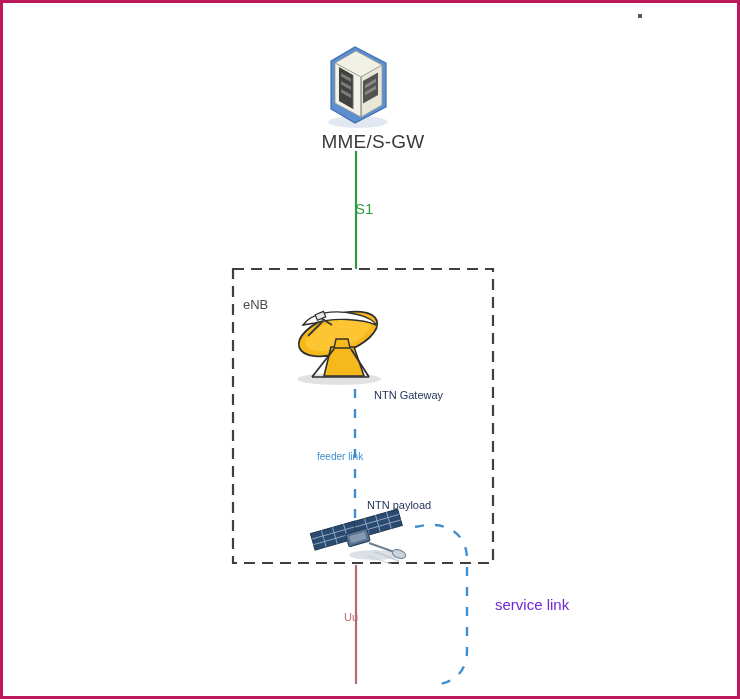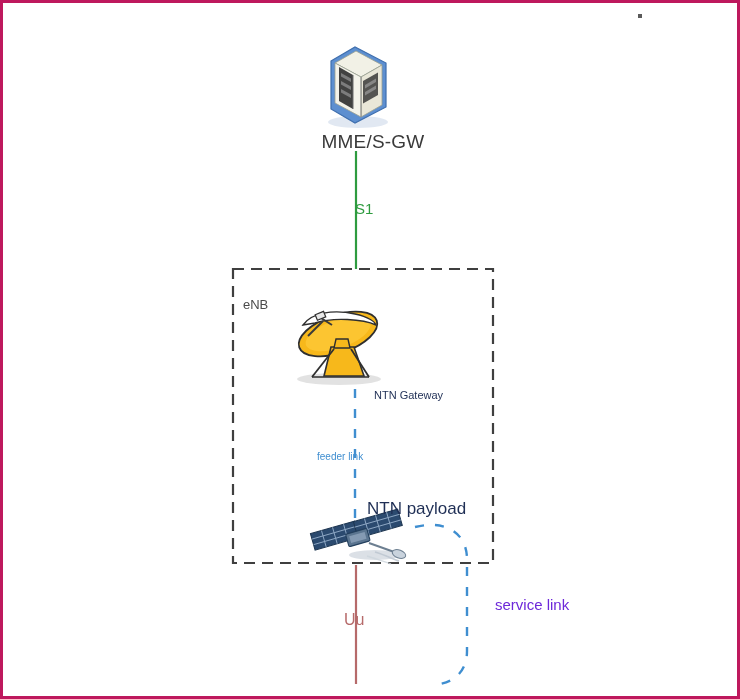--- a/index.html
+++ b/index.html
@@ -68,35 +68,35 @@
   #feeder-link-label {
     left: 314px;
     top: 449px;
     font-size: 10px;
     color: #3f8ed0;
   }
   
   #ntn-payload-label {
     left: 364px;
     top: 497px;
-    font-size: 17px;
+    font-size: 11px;
     color: #1f2f55;
   }
   
   #service-link-label {
     left: 492px;
     top: 594px;
     font-size: 15px;
     color: #6d28d9;
   }
   
   #uu-label {
     left: 341px;
     top: 609px;
-    font-size: 16px;
+    font-size: 11px;
     color: #b66a6a;
   }
 </style>
 </head>
 <body>
 
 <div id="page">
 
   <svg id="diagram-svg" viewBox="0 0 740 699">
 

